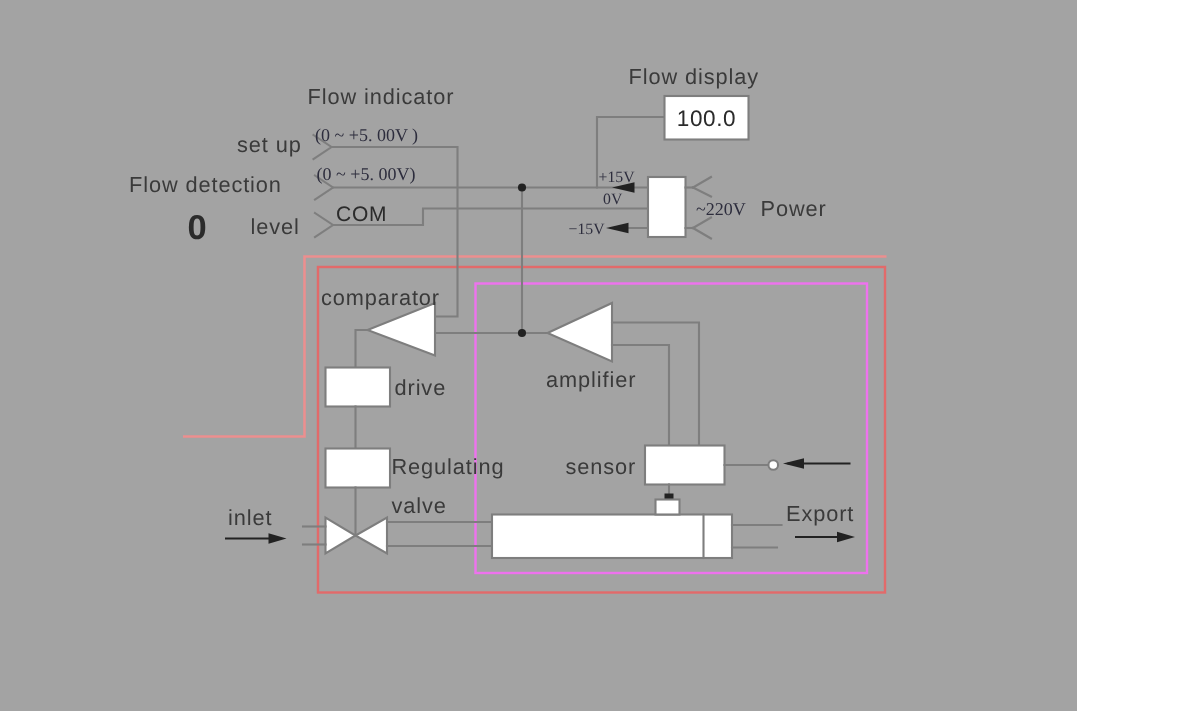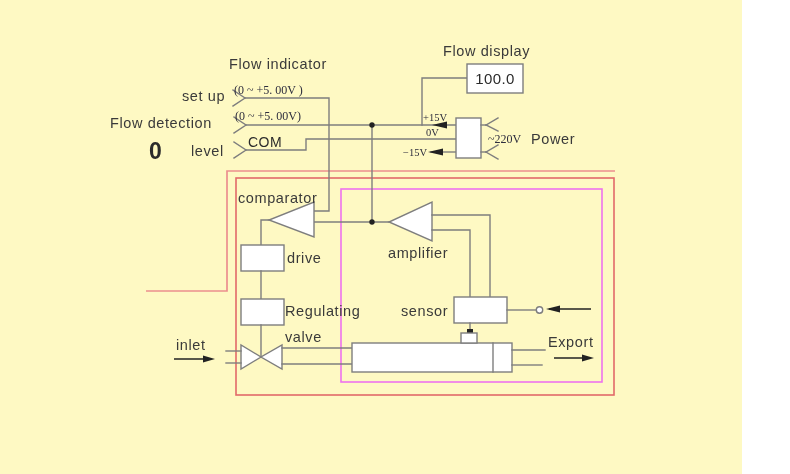--- a/index.html
+++ b/index.html
@@ -1,16 +1,16 @@
 <!DOCTYPE html>
 <html><head>
 <meta charset="utf-8">
 <style>
   html,body { margin:0; padding:0; background:#ffffff; }
-  .page { position:relative; width:718px; height:474px; background:#fef9c3; overflow:hidden;padding-left:24px; }
+  .page { position:relative; width:718px; height:474px; background:#a3a3a3; overflow:hidden; }
 
   
   .w   { stroke:#7e7e7e; stroke-width:1.4; fill:none; stroke-linecap:square; }
   .wb  { stroke:#7e7e7e; stroke-width:1.4; fill:#ffffff; }
   .red-outer   { stroke:#ec8f8f; stroke-width:1.7; fill:none; }
   .red-inner   { stroke:#e26a6a; stroke-width:1.6; fill:none; }
   .magenta-box { stroke:#ee72ee; stroke-width:1.6; fill:none; }
   .blk { fill:#222222; stroke:none; }
   .dark-line { stroke:#222222; stroke-width:1.3; fill:none; }
 

